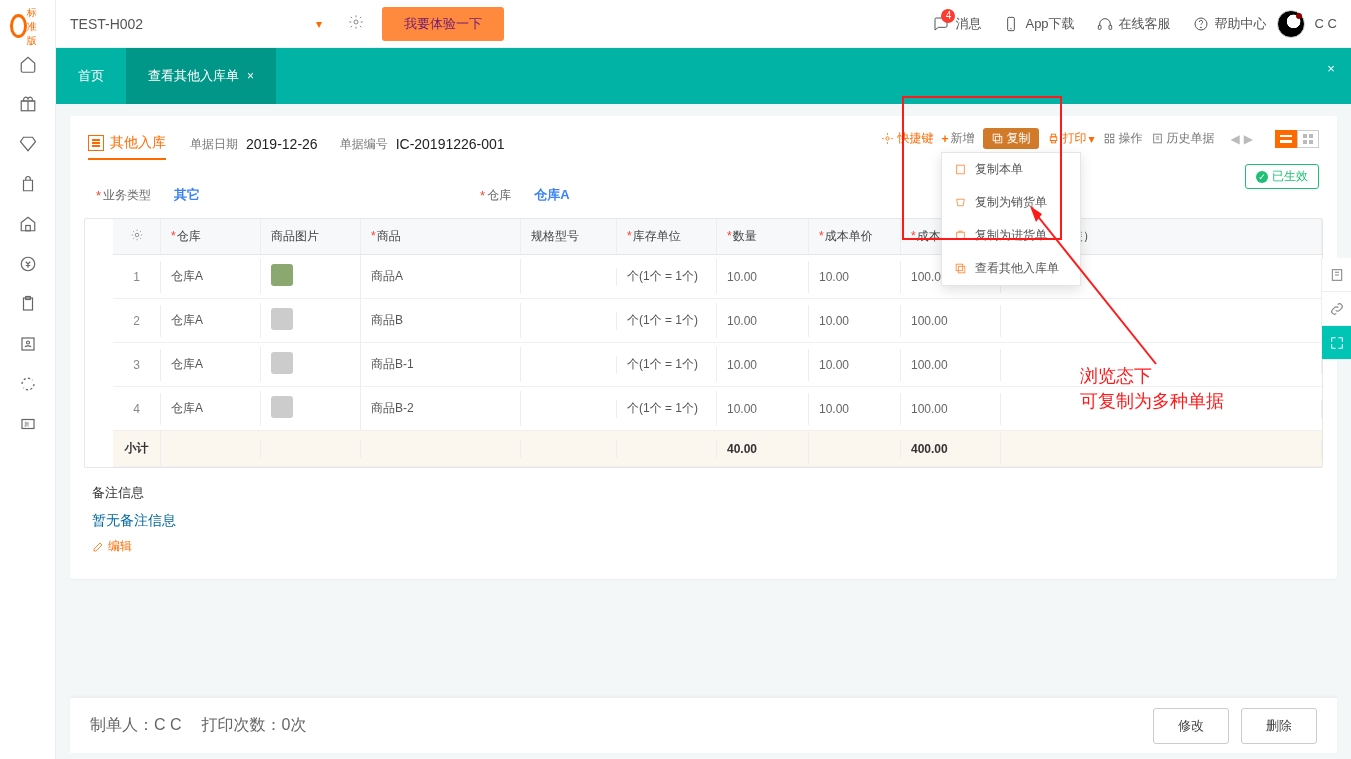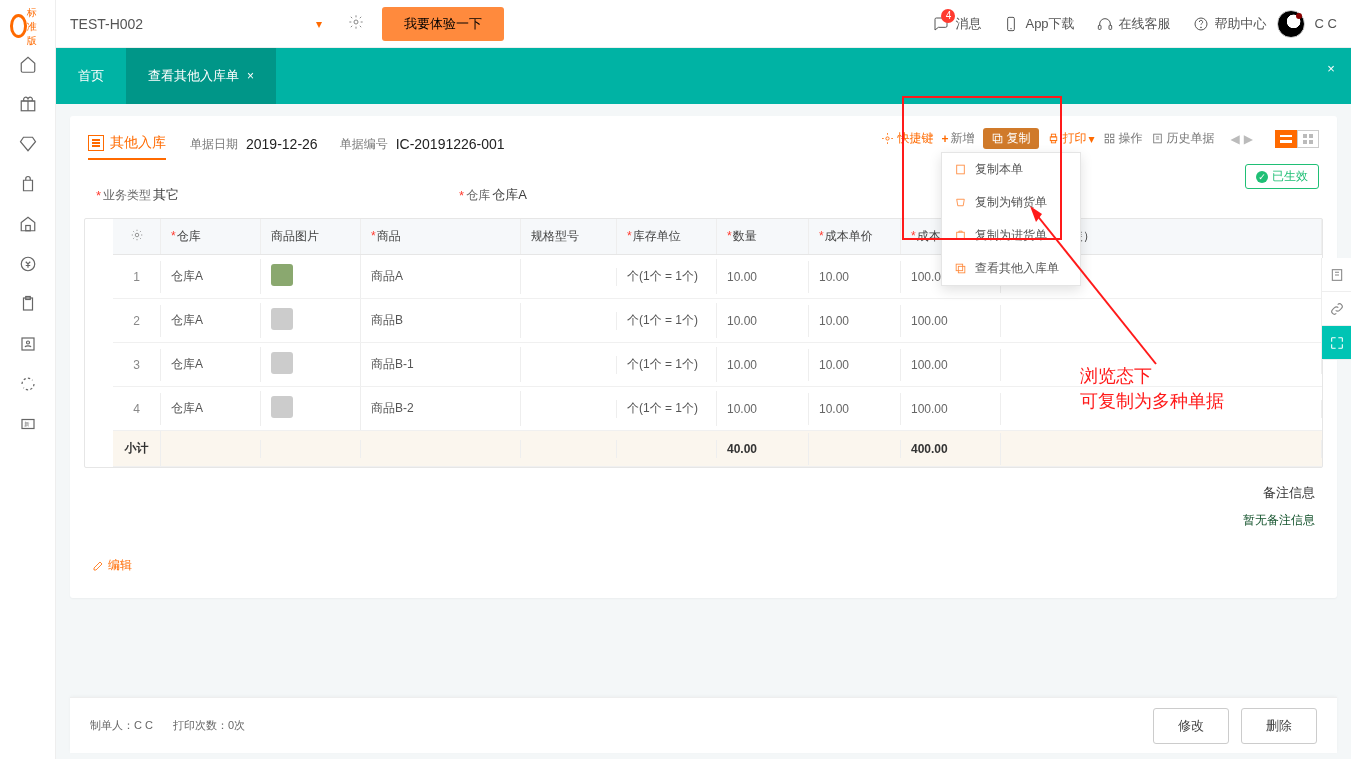--- a/index.html
+++ b/index.html
@@ -14,21 +14,21 @@
 .sidebar .nav-icon { width:56px; height:40px; display:flex; align-items:center; justify-content:center; color:#666; cursor:pointer;}
 .sidebar .nav-icon svg{ width:18px; height:18px; stroke:#666; fill:none; stroke-width:1.6;}
 
 
 .main { flex:1; display:flex; flex-direction:column; }
 .topbar { height:48px; display:flex; align-items:center; padding:0 14px; border-bottom:1px solid #eee;}
 .org-select { display:flex; align-items:center; width:260px; justify-content:space-between; color:#555; font-size:14px; cursor:pointer;gap:43px;}
 .org-select .chev{ color:#ff6a00; font-size:12px; margin-right:8px;}
 .gear-top{ color:#888; margin:0 18px; cursor:pointer;}
 .gear-top svg{width:16px;height:16px;stroke:#888;fill:none;stroke-width:1.5;}
-.try-btn{ background:#ff8a3d; color:#000000; border:none; padding:8px 22px; border-radius:3px; font-size:13px; cursor:pointer;}
+.try-btn{ background:#ff8a3d; color:#701a75; border:none; padding:8px 22px; border-radius:3px; font-size:13px; cursor:pointer;}
 .topbar .spacer{flex:1;}
 .top-action{ display:flex; align-items:center; margin-left:22px; color:#555; cursor:pointer; position:relative;}
 .top-action svg{width:16px;height:16px;stroke:#555;fill:none;stroke-width:1.5;margin-right:6px;}
 .badge{position:absolute; top:-6px; left:8px; background:#ff3b30; color:#fff; font-size:10px; border-radius:8px; min-width:14px; height:14px; display:flex; align-items:center; justify-content:center; padding:0 3px;}
 .avatar-wrap{display:flex;align-items:center;margin-left:10px;}
 .avatar-img{width:28px;height:28px;border-radius:50%;background:radial-gradient(circle at 60% 40%, #fff 30%, #000 32%),#fff;border:1px solid #ccc;position:relative;}
 .avatar-img::before{content:"";position:absolute;width:6px;height:6px;background:#8b0000;border-radius:50%;top:2px;right:2px;}
 
 
 .tabs { height:56px; background:#00b3a4; display:flex; align-items:stretch; position:relative;}
@@ -70,59 +70,59 @@
 
 
 .dd-menu{position:absolute;right:256px;top:36px;width:140px;background:#fff;border:1px solid #e5e5e5;box-shadow:0 4px 12px rgba(0,0,0,0.12);z-index:30;}
 .dd-item{display:flex;align-items:center;padding:8px 12px;font-size:12px;color:#555;cursor:pointer;}
 .dd-item svg{width:13px;height:13px;margin-right:8px;stroke:#ff8a3d;fill:none;stroke-width:1.6;}
 
 .form-row{display:flex;padding:18px 26px 10px 26px;}
 .field{display:flex;align-items:center;margin-right:280px;}
 .req{color:#ff3b30;margin-right:2px;}
 .flabel{color:#666;font-size:12px;}
-.fval{color:#404040;font-size:13px;margin-left:2px;}
+.fval{color:#3b82f6;font-size:13px;margin-left:23px;font-weight:bold;}
 
 
 .tbl{margin:4px 14px 0 14px;border:1px solid #e6e6e6;border-radius:2px;padding-left:28px;}
 .thead,.trow{display:grid;grid-template-columns:48px 100px 100px 160px 96px 100px 92px 92px 100px 1fr;align-items:center;}
 .thead{background:#f6f8fa;border-bottom:1px solid #e6e6e6;}
 .th,.td{padding:9px 10px;font-size:12px;color:#555;border-right:1px solid #eee;white-space:nowrap;overflow:hidden;}
 .th{color:#444;}
 .th .req{color:#ff3b30;margin-right:1px;}
 .th.gear{text-align:center;color:#888;}
 .trow{border-bottom:1px solid #f0f0f0;}
 .td.center{text-align:center;color:#888;}
 .td.num{color:#666;}
 .prod-img{width:22px;height:22px;background:#8aa86f;border-radius:3px;display:inline-flex;align-items:center;justify-content:center;color:#fff;font-size:10px;}
 .prod-img.grey{background:#ccc;}
 .subtotal{background:#fbf6ee;}
 .subtotal .td{font-weight:bold;color:#333;}
 
-.remark-sec{padding:16px 22px 4px 22px;text-align:right;}
+.remark-sec{padding:16px 22px 4px 22px;}
 .remark-title{font-size:13px;color:#333;margin-bottom:10px;}
-.remark-empty{color:#14532d;font-size:12px;margin-bottom:28px;}
+.remark-empty{color:#0369a1;font-size:14px;margin-bottom:8px;}
 .edit-link{color:#ff6a00;font-size:12px;display:flex;align-items:center;cursor:pointer;}
 .edit-link svg{width:12px;height:12px;stroke:#ff6a00;fill:none;stroke-width:1.6;margin-right:4px;}
 
 
 .annot-box{position:absolute;border:2px solid #ff1a1a;pointer-events:none;z-index:50;}
 .annot-text{position:absolute;color:#ff1a1a;font-size:18px;z-index:50;line-height:1.4;}
 .annot-arrow{position:absolute;z-index:50;pointer-events:none;}
 
 
 .float-rail{position:absolute;right:0;top:258px;width:30px;display:flex;flex-direction:column;gap:0;}
 .rail-btn{width:30px;height:34px;background:#fff;border-left:1px solid #eee;border-bottom:1px solid #eee;display:flex;align-items:center;justify-content:center;cursor:pointer;}
 .rail-btn.teal{background:#00c4b4;}
 .rail-btn svg{width:16px;height:16px;stroke:#888;fill:none;stroke-width:1.6;}
 .rail-btn.teal svg{stroke:#fff;}
 
 
 .footer{position:absolute;left:14px;right:14px;bottom:6px;background:#fff;border-top:1px solid #eee;height:56px;display:flex;align-items:center;padding:0 20px;box-shadow:0 -1px 3px rgba(0,0,0,0.03);}
-.footer .meta-f{color:#666;font-size:11px;margin-right:20px;}
+.footer .meta-f{color:#666;font-size:16px;margin-right:20px;}
 .footer .spacer{flex:1;}
 .fbtn{border:1px solid #ccc;background:#fff;color:#444;padding:8px 24px;border-radius:3px;margin-left:12px;cursor:pointer;font-size:13px;}
 
 </style>
 </head>
 <body>
 
 <div class="app">
 
   <div class="sidebar">

